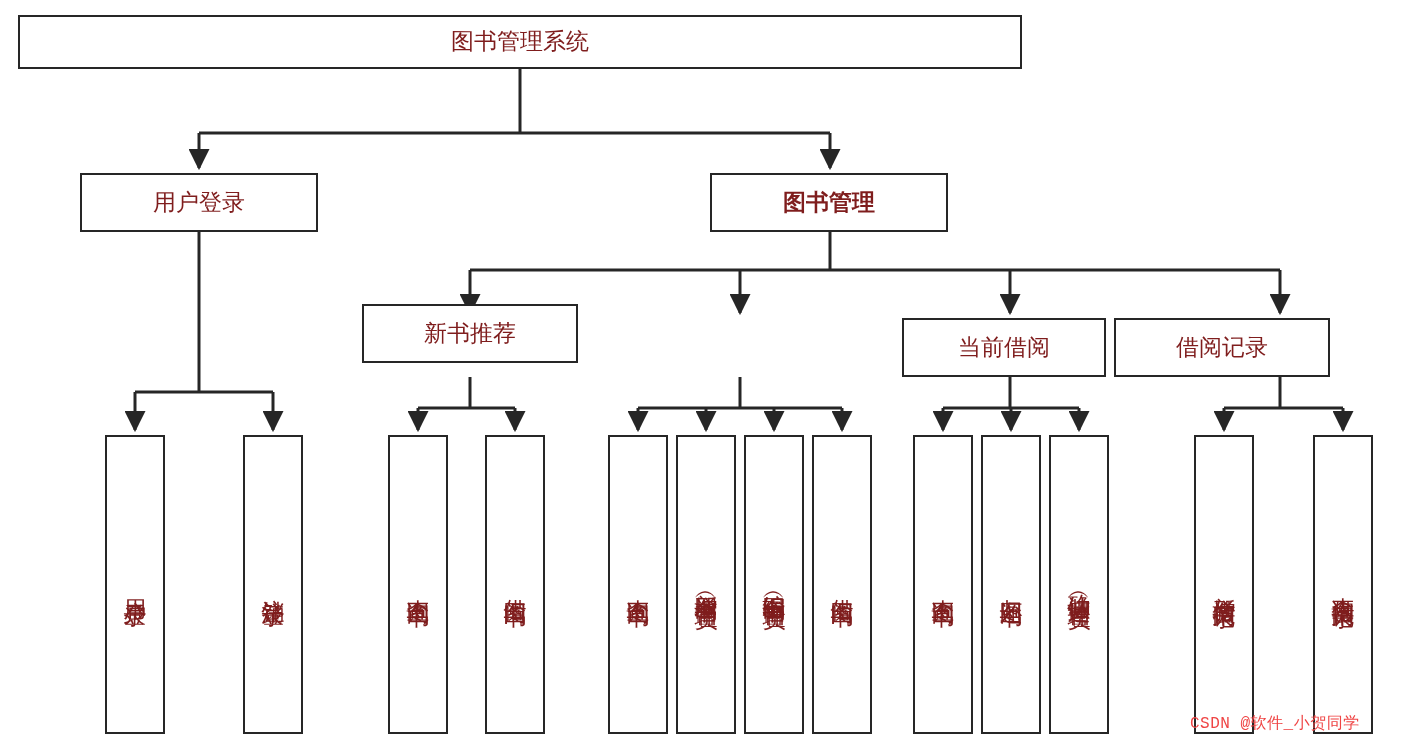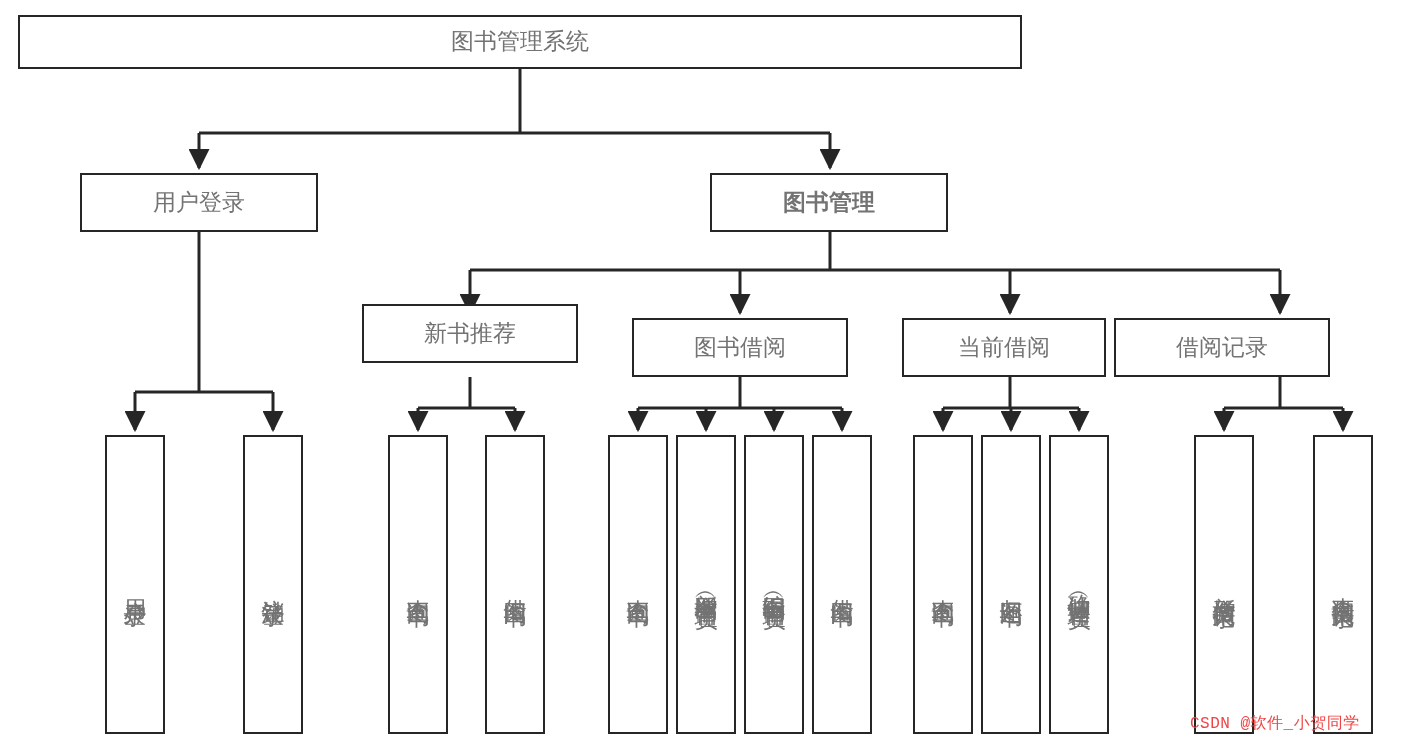--- a/index.html
+++ b/index.html
@@ -27,21 +27,21 @@
   }
   .node {
     position: absolute;
     box-sizing: border-box;
     border: 2px solid #262626;
     background: #ffffff;
     display: flex;
     align-items: center;
     justify-content: center;
     text-align: center;
-    color: #737373;
+    color: #7f1d1d;
   }
   .node.horiz {
     font-size: 23px;
     letter-spacing: 0px;
     line-height: 1.1;
   }
   .node.vert {
     writing-mode: vertical-rl;
     text-orientation: upright;
     font-size: 23px;
@@ -125,23 +125,20 @@
   <div class="node horiz" style="left:80px; top:173px; width:238px; height:59px;">
     <span>用户登录</span>
   </div>
   <div class="node horiz" style="left:710px; top:173px; width:238px; height:59px;font-weight:bold;">
     <span>图书管理</span>
   </div>
 
   <div class="node horiz" style="left:362px; top:304px; width:216px; height:59px;">
     <span>新书推荐</span>
   </div>
-  <div class="node horiz" style="left:632px; top:318px; width:216px; height:59px;">
-    <span>图书借阅</span>
-  </div>
   <div class="node horiz" style="left:902px; top:318px; width:204px; height:59px;align-items:center;">
     <span>当前借阅</span>
   </div>
   <div class="node horiz" style="left:1114px; top:318px; width:216px; height:59px;">
     <span>借阅记录</span>
   </div>
 
   <div class="node vert" style="left:105px; top:435px; width:60px; height:299px;">
     <span class="vlabel">用户登录</span>
   </div>

